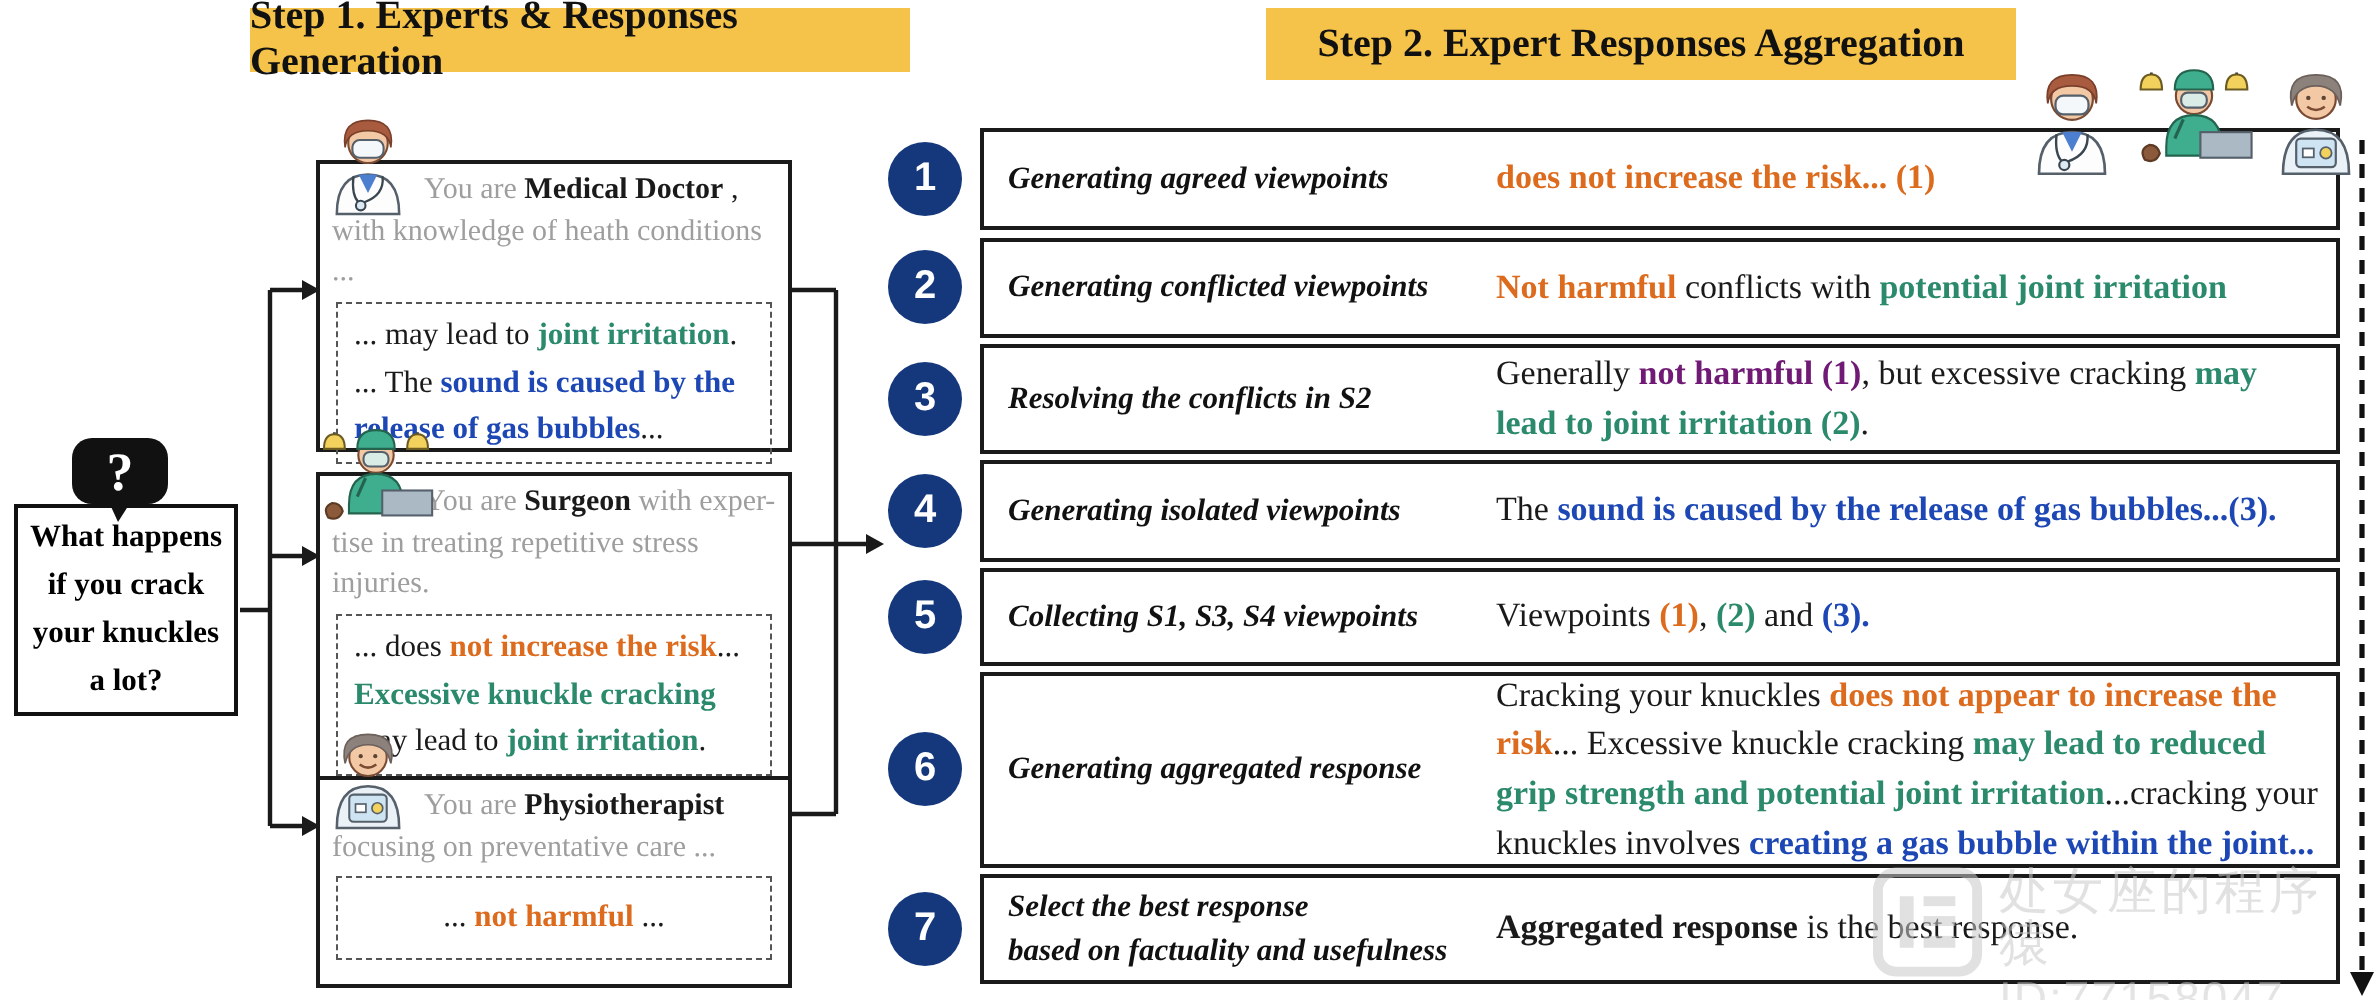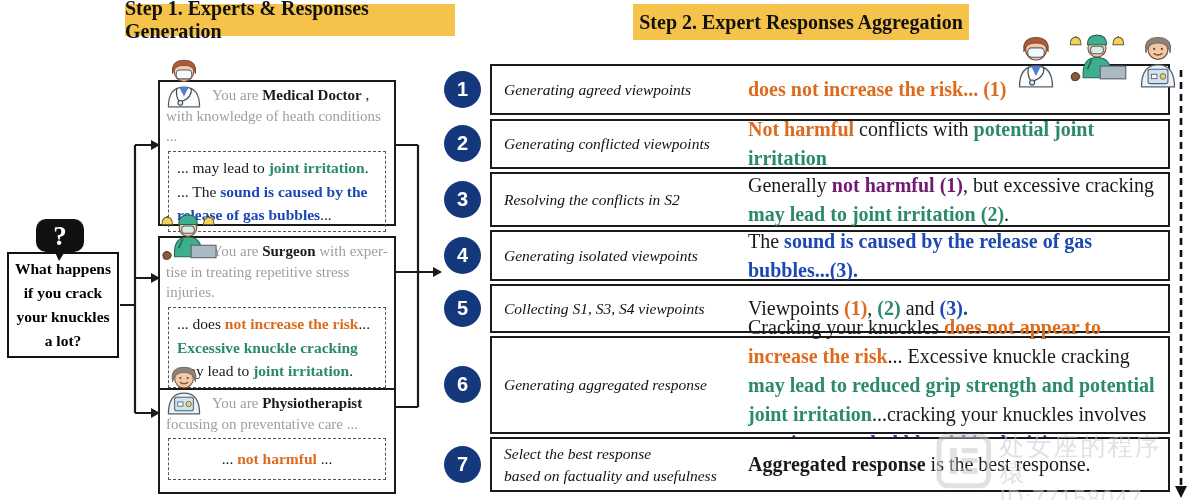--- a/index.html
+++ b/index.html
@@ -3,21 +3,21 @@
 <meta charset="utf-8">
 <style>
   * { margin:0; padding:0; box-sizing:border-box; }
   body { background:#ffffff; font-family:"Liberation Serif","DejaVu Serif",serif; }
   #canvas { position:relative; width:1187px; height:500px; background:#ffffff; overflow:hidden; }
 
   
   .banner { position:absolute; display:flex; align-items:center; justify-content:center;
             font-weight:bold; font-size:20px; color:#111; z-index:3; }
   #banner1 { left:125px; top:4px; width:330px; height:32px; }
-  #banner2 { left:633px; top:4px; width:336px; height:36px; }
+  #banner2 { left:633px; top:4px; width:375px; height:36px; }
 
   
   #connectors { position:absolute; left:0; top:0; width:1187px; height:500px; z-index:1; pointer-events:none; }
 
   
   #qicon { position:absolute; left:35px; top:218px; width:50px; height:44px; z-index:4; }
   #qbox  { position:absolute; left:7px; top:252px; width:112px; height:106px; background:#fff;
            border:2.5px solid #111; z-index:2; display:flex; align-items:center; justify-content:center;
            text-align:center; font-weight:bold; font-size:15.5px; line-height:1.55; padding:2px; }
 
@@ -42,23 +42,23 @@
   .circle { position:absolute; left:444px; width:37px; height:37px; border-radius:50%;
             color:#fff; display:flex; align-items:center; justify-content:center;
             font-family:"Liberation Sans","DejaVu Sans",sans-serif; font-weight:bold; font-size:20px; z-index:3; }
   #c1{top:71px} #c2{top:125px} #c3{top:181px} #c4{top:237px} #c5{top:290px} #c6{top:366px} #c7{top:446px}
 
   .srow { position:absolute; left:490px; width:680px; background:#fff; border:2px solid #1a1a1a;
           display:flex; align-items:center; z-index:2; }
   #row1{top:64px;height:51px} #row2{top:119px;height:50px} #row3{top:172px;height:55px}
   #row4{top:230px;height:51px} #row5{top:284px;height:49px} #row6{top:336px;height:98px}
   #row7{top:437px;height:55px}
-  .rlabel { flex:0 0 250px; padding-left:12px; font-weight:normal; font-style:italic;
+  .rlabel { flex:0 0 250px; padding-left:12px; font-weight:bold; font-style:italic;
             font-size:15.5px; line-height:1.4; color:#111; }
-  .rcontent { flex:1; padding:2px 8px 2px 6px; font-size:20px; line-height:1.45;
+  .rcontent { flex:1; padding:2px 8px 2px 6px; font-size:17px; line-height:1.45;
               white-space:pre-wrap; color:#1a1a1a; }
 
   
   #avatars { position:absolute; left:1014px; top:33px; display:flex; align-items:flex-end; gap:7px; z-index:6; }
   #avatars .av { display:block; }
   #avatars .av svg { display:block; }
   .av-doc, .av-physio { width:44px; height:53px; }
   .av-surgeon { width:64px; height:53px; }
 
   

